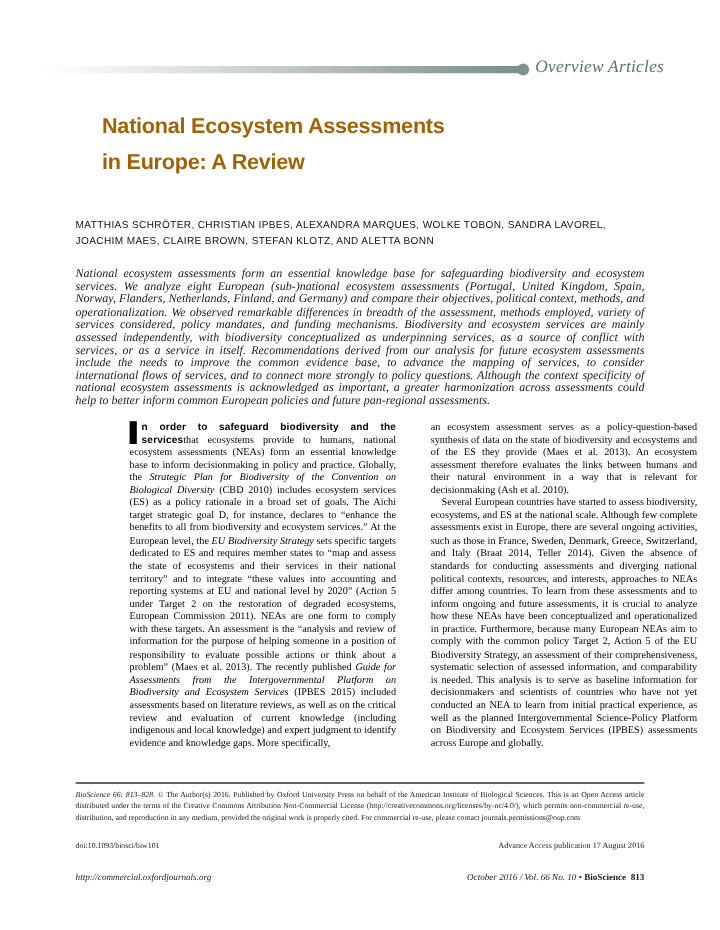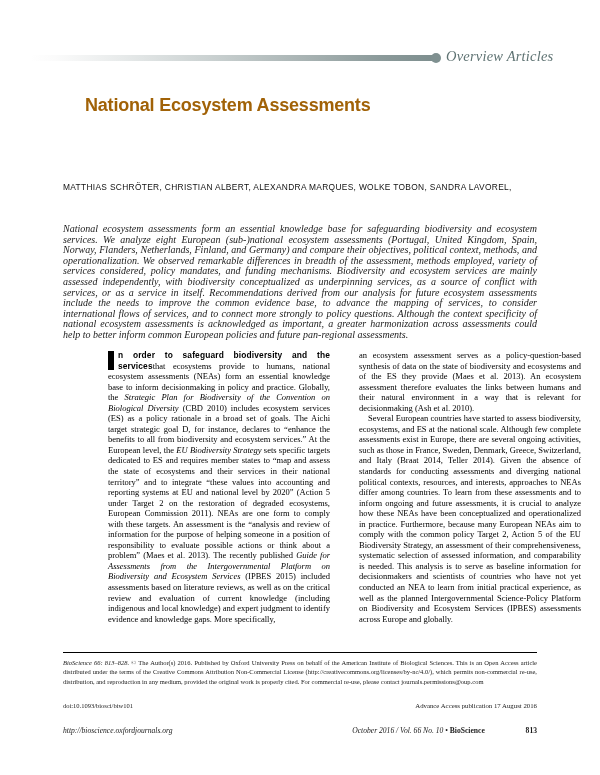--- a/index.html
+++ b/index.html
@@ -214,55 +214,57 @@
     position: absolute;
     right: 63px;
     top: 726px;
     font-family: "Liberation Serif", serif;
     font-size: 7.6px;
     color: #1a1a1a;
     white-space: nowrap;
   }
   .issue .it { font-style: italic; }
   .issue .bold { font-weight: bold; font-style: normal; }
-  .issue .pg { font-weight: bold; font-style: normal; margin-left: 37px; }
+  .issue .pg { font-weight: bold; font-style: normal; }
 </style>
 </head>
 <body>
 
 <div class="page">
 
   <div class="header-band">
     <div class="header-rule"></div>
     <div class="header-dot"></div>
     <div class="section-label">Overview Articles</div>
   </div>
 
   <h1 class="title">
     <span class="ln">National Ecosystem Assessments</span>
+    <span class="ln">in Europe: A Review</span>
   </h1>
 
   <div class="authors">
-    <span class="ln">MATTHIAS SCHRÖTER, CHRISTIAN ALBERT, ALEXANDRA MARQUES, WOLKE TOBON, SANDRA LAVOREL,</span>
+    <span class="ln">MATTHIAS SCHRÖTER, CHRISTIAN IPBES, ALEXANDRA MARQUES, WOLKE TOBON, SANDRA LAVOREL,</span>
+    <span class="ln">JOACHIM MAES, CLAIRE BROWN, STEFAN KLOTZ, AND ALETTA BONN</span>
   </div>
 
   <div class="abstract">National ecosystem assessments form an essential knowledge base for safeguarding biodiversity and ecosystem services. We analyze eight European (sub-)national ecosystem assessments (Portugal, United Kingdom, Spain, Norway, Flanders, Netherlands, Finland, and Germany) and compare their objectives, political context, methods, and operationalization. We observed remarkable differences in breadth of the assessment, methods employed, variety of services considered, policy mandates, and funding mechanisms. Biodiversity and ecosystem services are mainly assessed independently, with biodiversity conceptualized as underpinning services, as a source of conflict with services, or as a service in itself. Recommendations derived from our analysis for future ecosystem assessments include the needs to improve the common evidence base, to advance the mapping of services, to consider international flows of services, and to connect more strongly to policy questions. Although the context specificity of national ecosystem assessments is acknowledged as important, a greater harmonization across assessments could help to better inform common European policies and future pan-regional assessments.</div>
 
   <div class="col col-left">
     <p class="first"><span class="dropcap-bar"></span><span class="lead-caps">n order to safeguard biodiversity and the services</span><span>that ecosystems provide to humans, national ecosystem assessments (NEAs) form an essential knowledge base to inform decisionmaking in policy and practice. Globally, the </span><span class="it">Strategic Plan for Biodiversity of the Convention on Biological Diversity</span><span> (CBD 2010) includes ecosystem services (ES) as a policy rationale in a broad set of goals. The Aichi target strategic goal D, for instance, declares to “enhance the benefits to all from biodiversity and ecosystem services.” At the European level, the </span><span class="it">EU Biodiversity Strategy</span><span> sets specific targets dedicated to ES and requires member states to “map and assess the state of ecosystems and their services in their national territory” and to integrate “these values into accounting and reporting systems at EU and national level by 2020” (Action 5 under Target 2 on the restoration of degraded ecosystems, European Commission 2011). NEAs are one form to comply with these targets. An assessment is the “analysis and review of information for the purpose of helping someone in a position of responsibility to evaluate possible actions or think about a problem” (Maes et al. 2013). The recently published </span><span class="it">Guide for Assessments from the Intergovernmental Platform on Biodiversity and Ecosystem Services</span><span> (IPBES 2015) included assessments based on literature reviews, as well as on the critical review and evaluation of current knowledge (including indigenous and local knowledge) and expert judgment to identify evidence and knowledge gaps. More specifically,</span></p>
   </div>
 
   <div class="col col-right">
     <p class="first">an ecosystem assessment serves as a policy-question-based synthesis of data on the state of biodiversity and ecosystems and of the ES they provide (Maes et al. 2013). An ecosystem assessment therefore evaluates the links between humans and their natural environment in a way that is relevant for decisionmaking (Ash et al. 2010).</p>
     <p>Several European countries have started to assess biodiversity, ecosystems, and ES at the national scale. Although few complete assessments exist in Europe, there are several ongoing activities, such as those in France, Sweden, Denmark, Greece, Switzerland, and Italy (Braat 2014, Teller 2014). Given the absence of standards for conducting assessments and diverging national political contexts, resources, and interests, approaches to NEAs differ among countries. To learn from these assessments and to inform ongoing and future assessments, it is crucial to analyze how these NEAs have been conceptualized and operationalized in practice. Furthermore, because many European NEAs aim to comply with the common policy Target 2, Action 5 of the EU Biodiversity Strategy, an assessment of their comprehensiveness, systematic selection of assessed information, and comparability is needed. This analysis is to serve as baseline information for decisionmakers and scientists of countries who have not yet conducted an NEA to learn from initial practical experience, as well as the planned Intergovernmental Science-Policy Platform on Biodiversity and Ecosystem Services (IPBES) assessments across Europe and globally.</p>
   </div>
 
   <div class="foot-rule"></div>
 
   <div class="copyright"><span class="jref">BioScience 66: 813–828.</span><span> © The Author(s) 2016. Published by Oxford University Press on behalf of the American Institute of Biological Sciences. This is an Open Access article distributed under the terms of the Creative Commons Attribution Non-Commercial License (http://creativecommons.org/licenses/by-nc/4.0/), which permits non-commercial re-use, distribution, and reproduction in any medium, provided the original work is properly cited. For commercial re-use, please contact journals.permissions@oup.com</span></div>
 
   <div class="doi">doi:10.1093/biosci/biw101</div>
   <div class="advance">Advance Access publication 17 August 2016</div>
 
-  <div class="url">http://bioscience.oxfordjournals.org</div>
+  <div class="url">http://commercial.oxfordjournals.org</div>
   <div class="issue"><span class="it">October 2016 / Vol. 66 No. 10</span><span> • </span><span class="bold">BioScience</span>&nbsp;&nbsp;<span class="pg">813</span></div>
 
 </div>
 
 </body></html>

